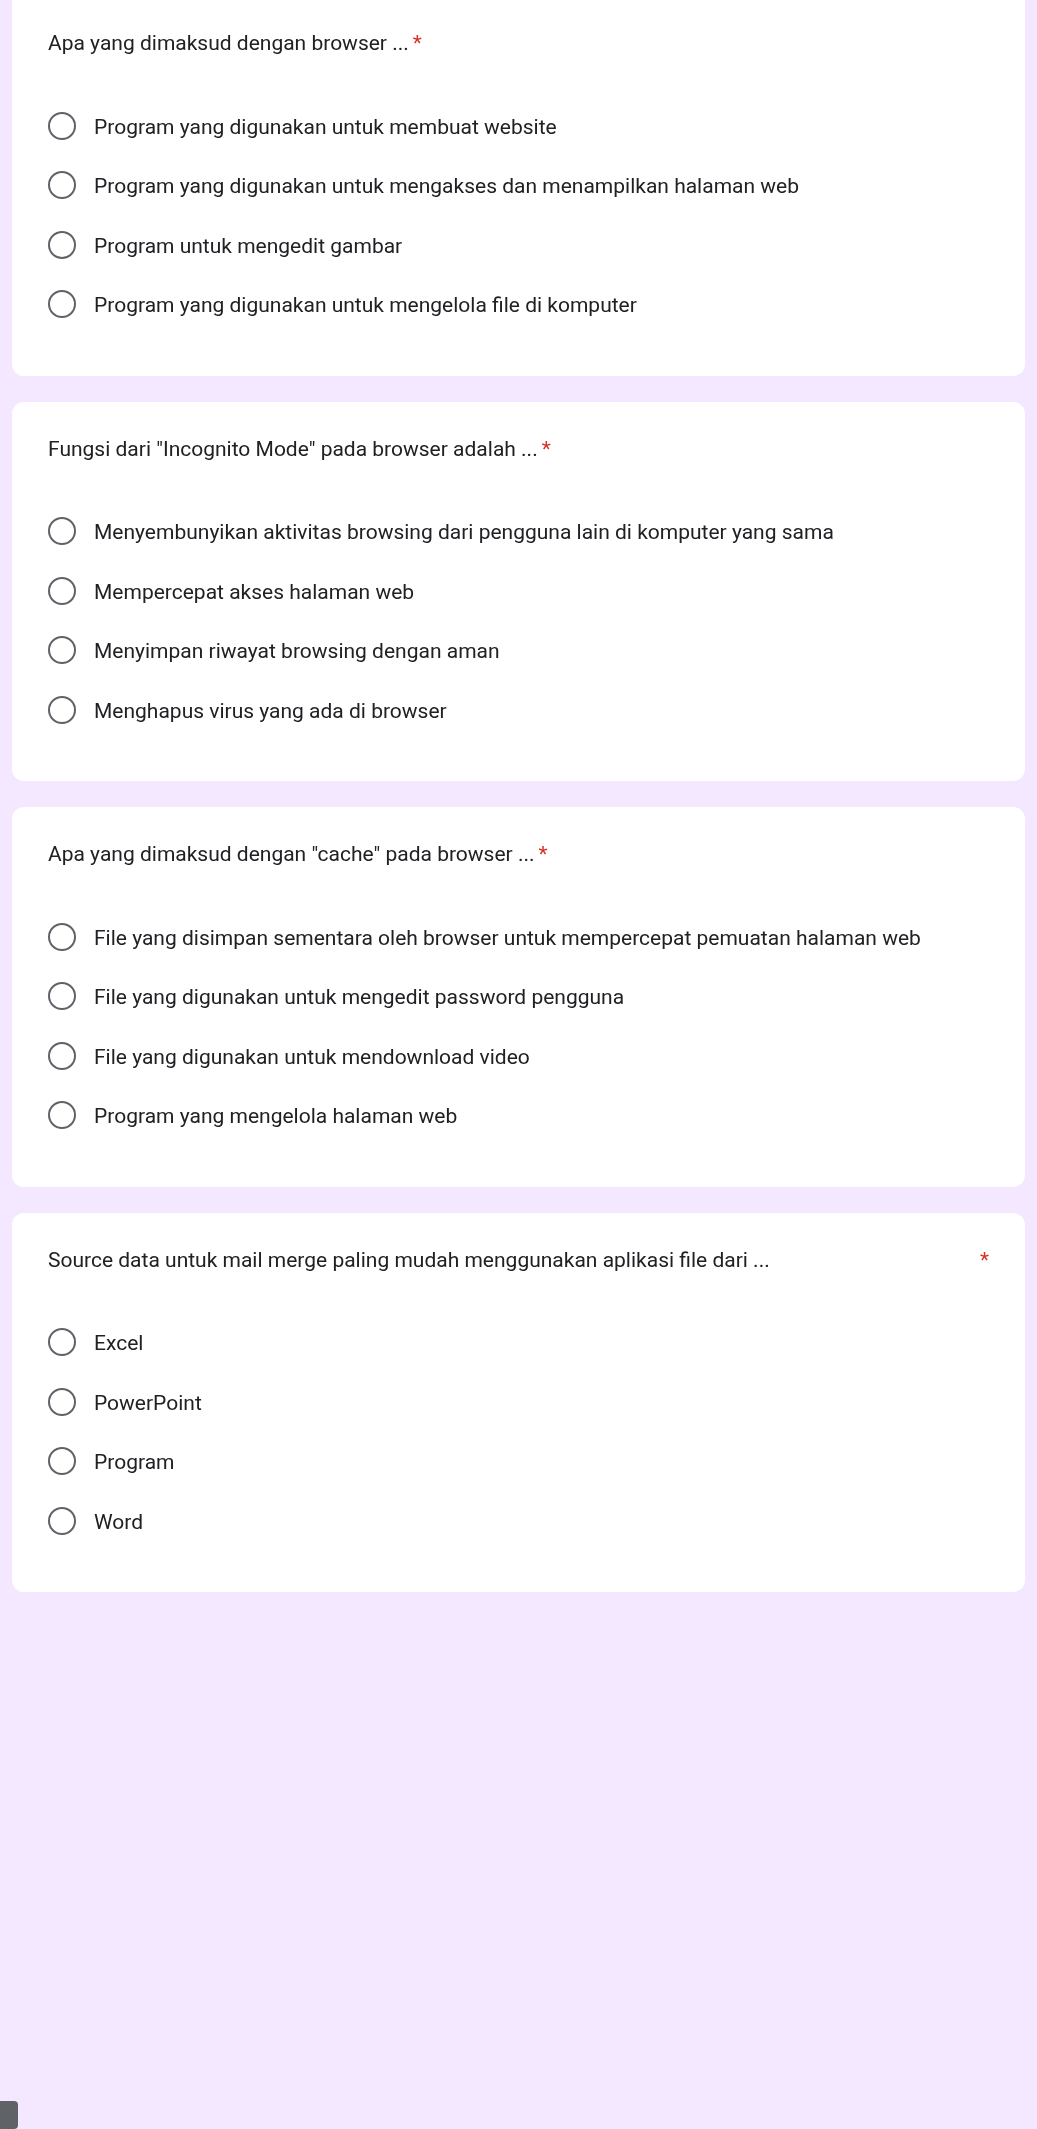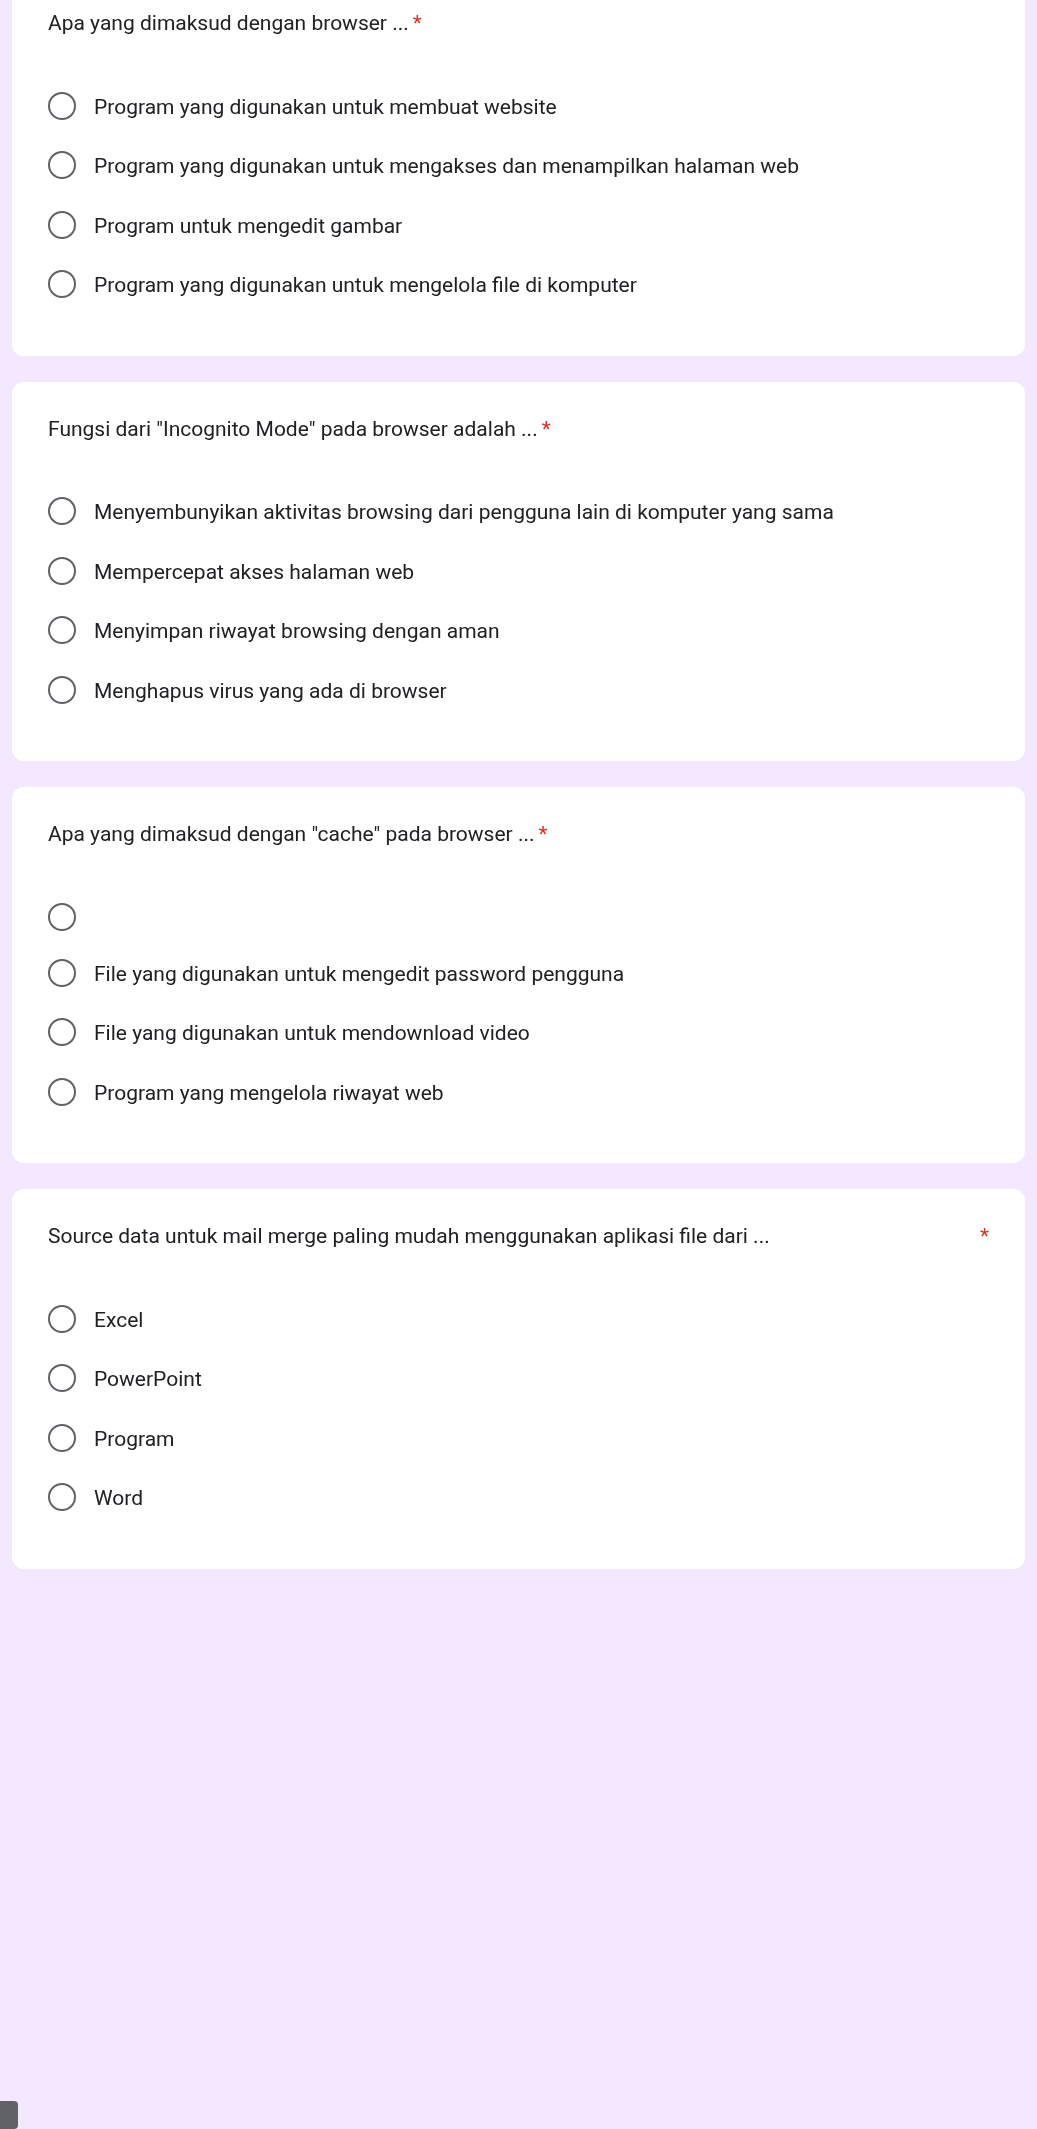--- a/index.html
+++ b/index.html
@@ -18,21 +18,21 @@
     .card {
       background: #ffffff;
       border-radius: 12px;
       padding: 32px 36px 40px 36px;
       margin-bottom: 26px;
     }
     .card:first-child {
       margin-top: 0;
       border-top-left-radius: 0;
       border-top-right-radius: 0;
-      padding-top: 8px;
+      padding-top: 28px;
     }
     .question-title {
       font-size: 21px;
       font-weight: 400;
       color: #202124;
       margin-bottom: 38px;
       line-height: 1.5;
     }
     .required {
       color: #d93025;
@@ -132,32 +132,33 @@
           <span class="radio"></span>
           <span class="option-label">Menghapus virus yang ada di browser</span>
         </div>
       </div>
     </div>
     <div class="card">
       <div class="question-title"><span>Apa yang dimaksud dengan "cache" pada browser ...</span><span class="required">*</span></div>
       <div class="options">
         <div class="option">
           <span class="radio"></span>
+          <span class="option-label">File yang disimpan sementara oleh browser untuk mempercepat pemuatan halaman web</span>
         </div>
         <div class="option">
           <span class="radio"></span>
           <span class="option-label">File yang digunakan untuk mengedit password pengguna</span>
         </div>
         <div class="option">
           <span class="radio"></span>
           <span class="option-label">File yang digunakan untuk mendownload video</span>
         </div>
         <div class="option">
           <span class="radio"></span>
-          <span class="option-label">Program yang mengelola riwayat web</span>
+          <span class="option-label">Program yang mengelola halaman web</span>
         </div>
       </div>
     </div>
     <div class="card">
       <div class="title-row">
         <div class="question-title">Source data untuk mail merge paling mudah menggunakan aplikasi file dari ...</div>
         <span class="required-sep">*</span>
       </div>
       <div class="options">
         <div class="option">

